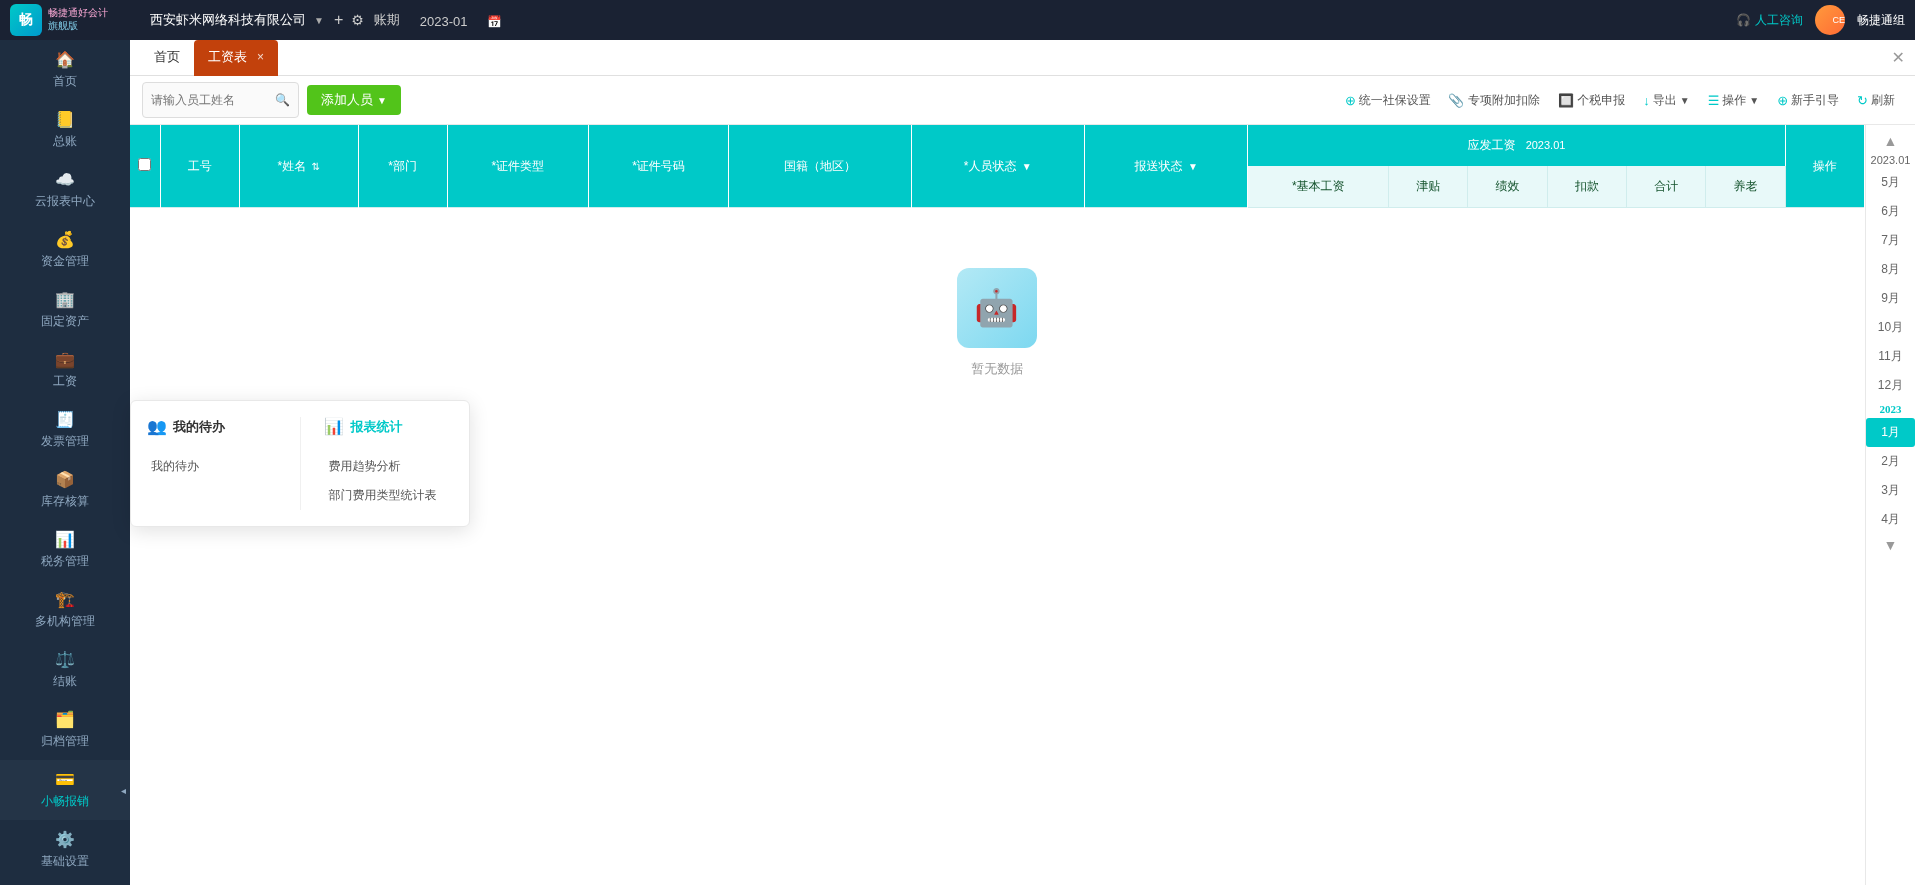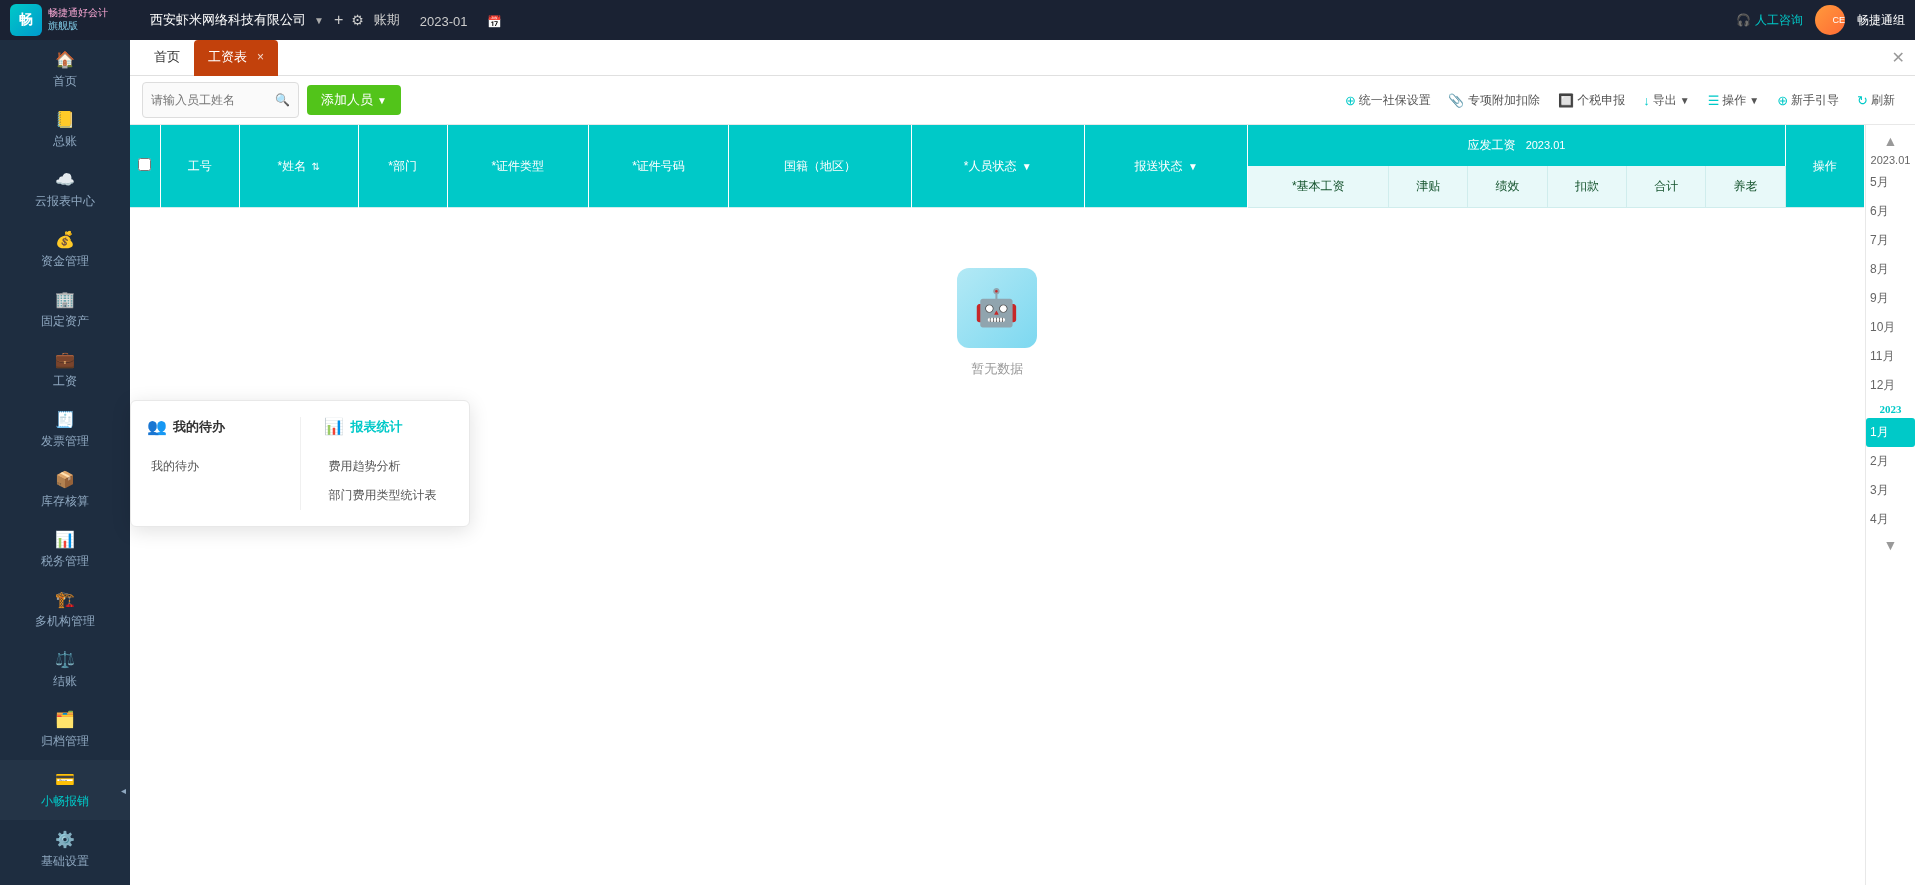--- a/index.html
+++ b/index.html
@@ -181,20 +181,21 @@
       border-left: 1px solid #e8e8e8;
       display: flex; flex-direction: column;
       align-items: center;
       padding-top: 5px;
       overflow-y: auto;
       font-size: 12px;
       flex-shrink: 0;
     }
     .month-item {
       width: 100%;
+      text-align: center;
       padding: 6px 4px;
       color: #666;
       cursor: pointer;
       font-size: 12px;
     }
     .month-item.active { background: #00c9c8; color: white; border-radius: 3px; }
     .month-nav { color: #999; font-size: 14px; cursor: pointer; padding: 3px; }
     .year-label { font-size: 11px; color: #00c9c8; font-weight: bold; padding: 3px 0; font-family: Liberation Serif, serif; }
     .period-label { font-size: 11px; color: #666; padding: 2px 0; }
     .submenu-panel {

